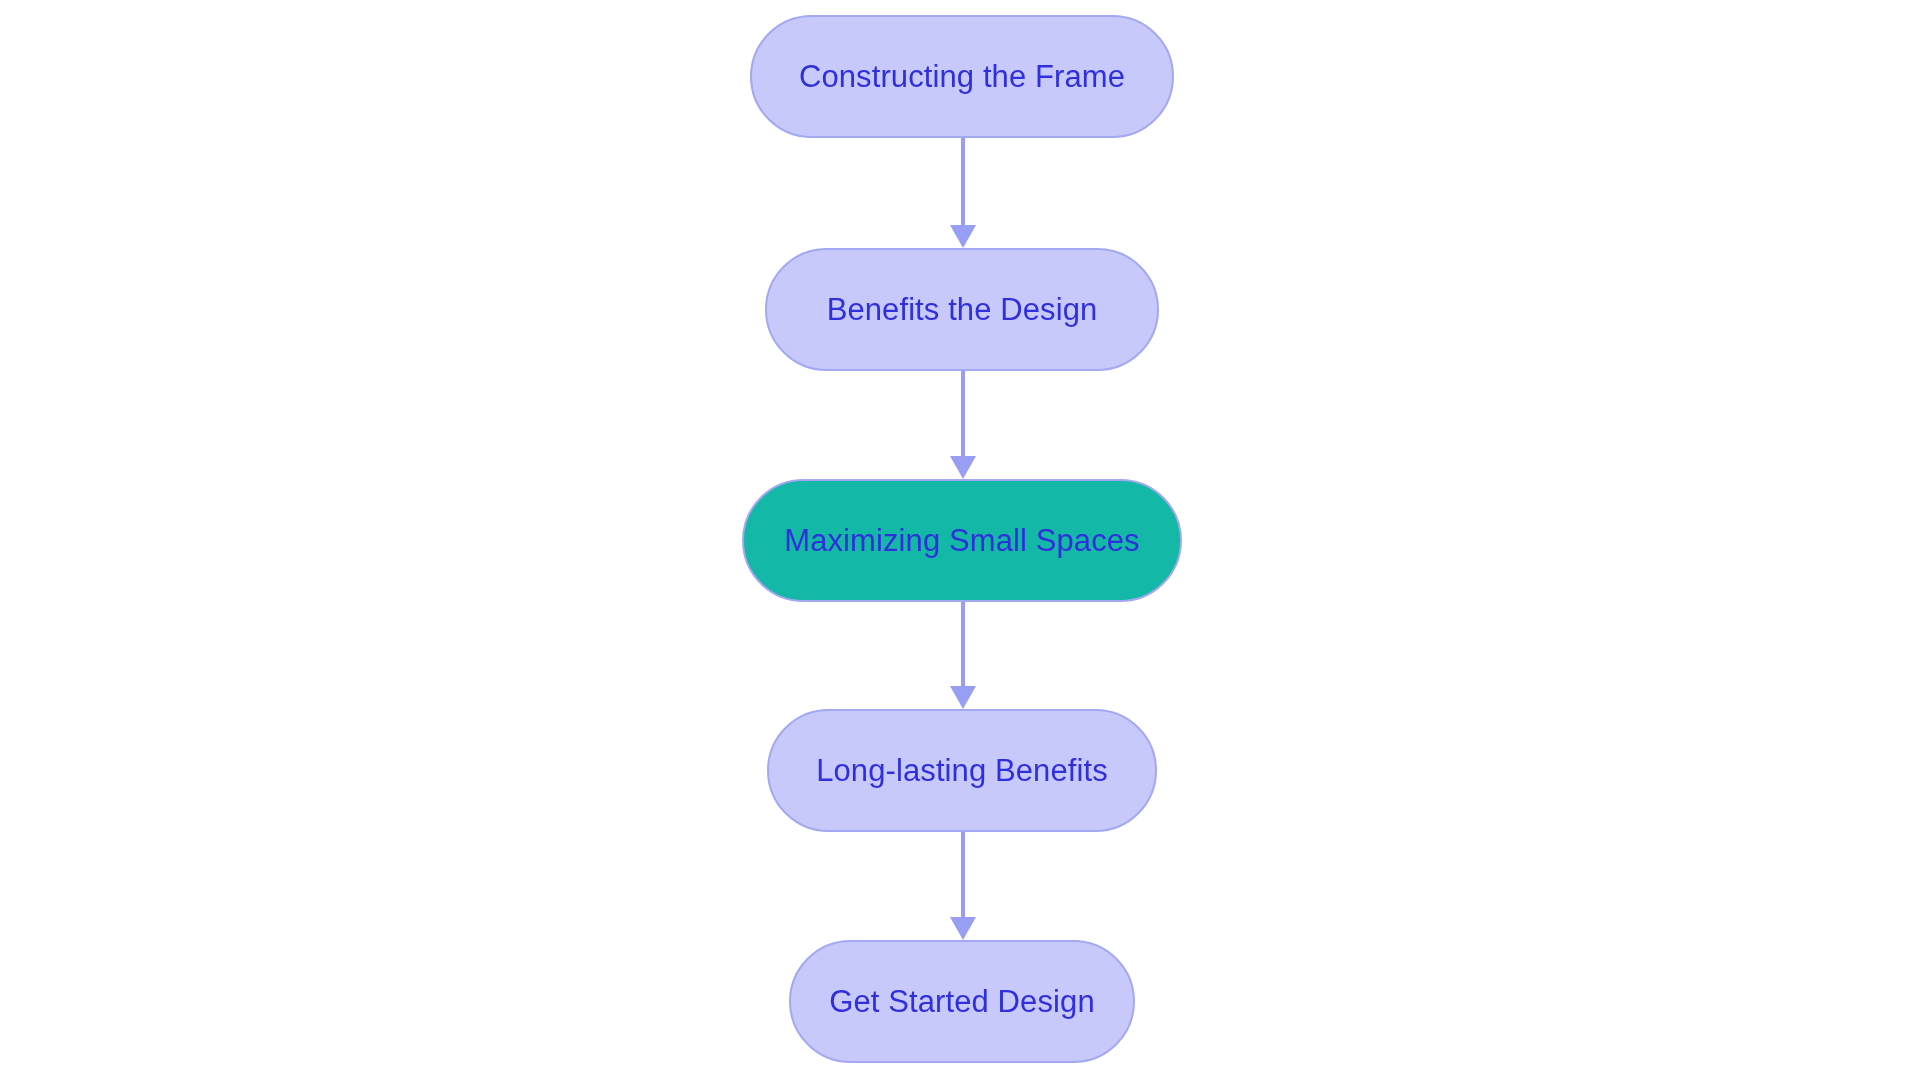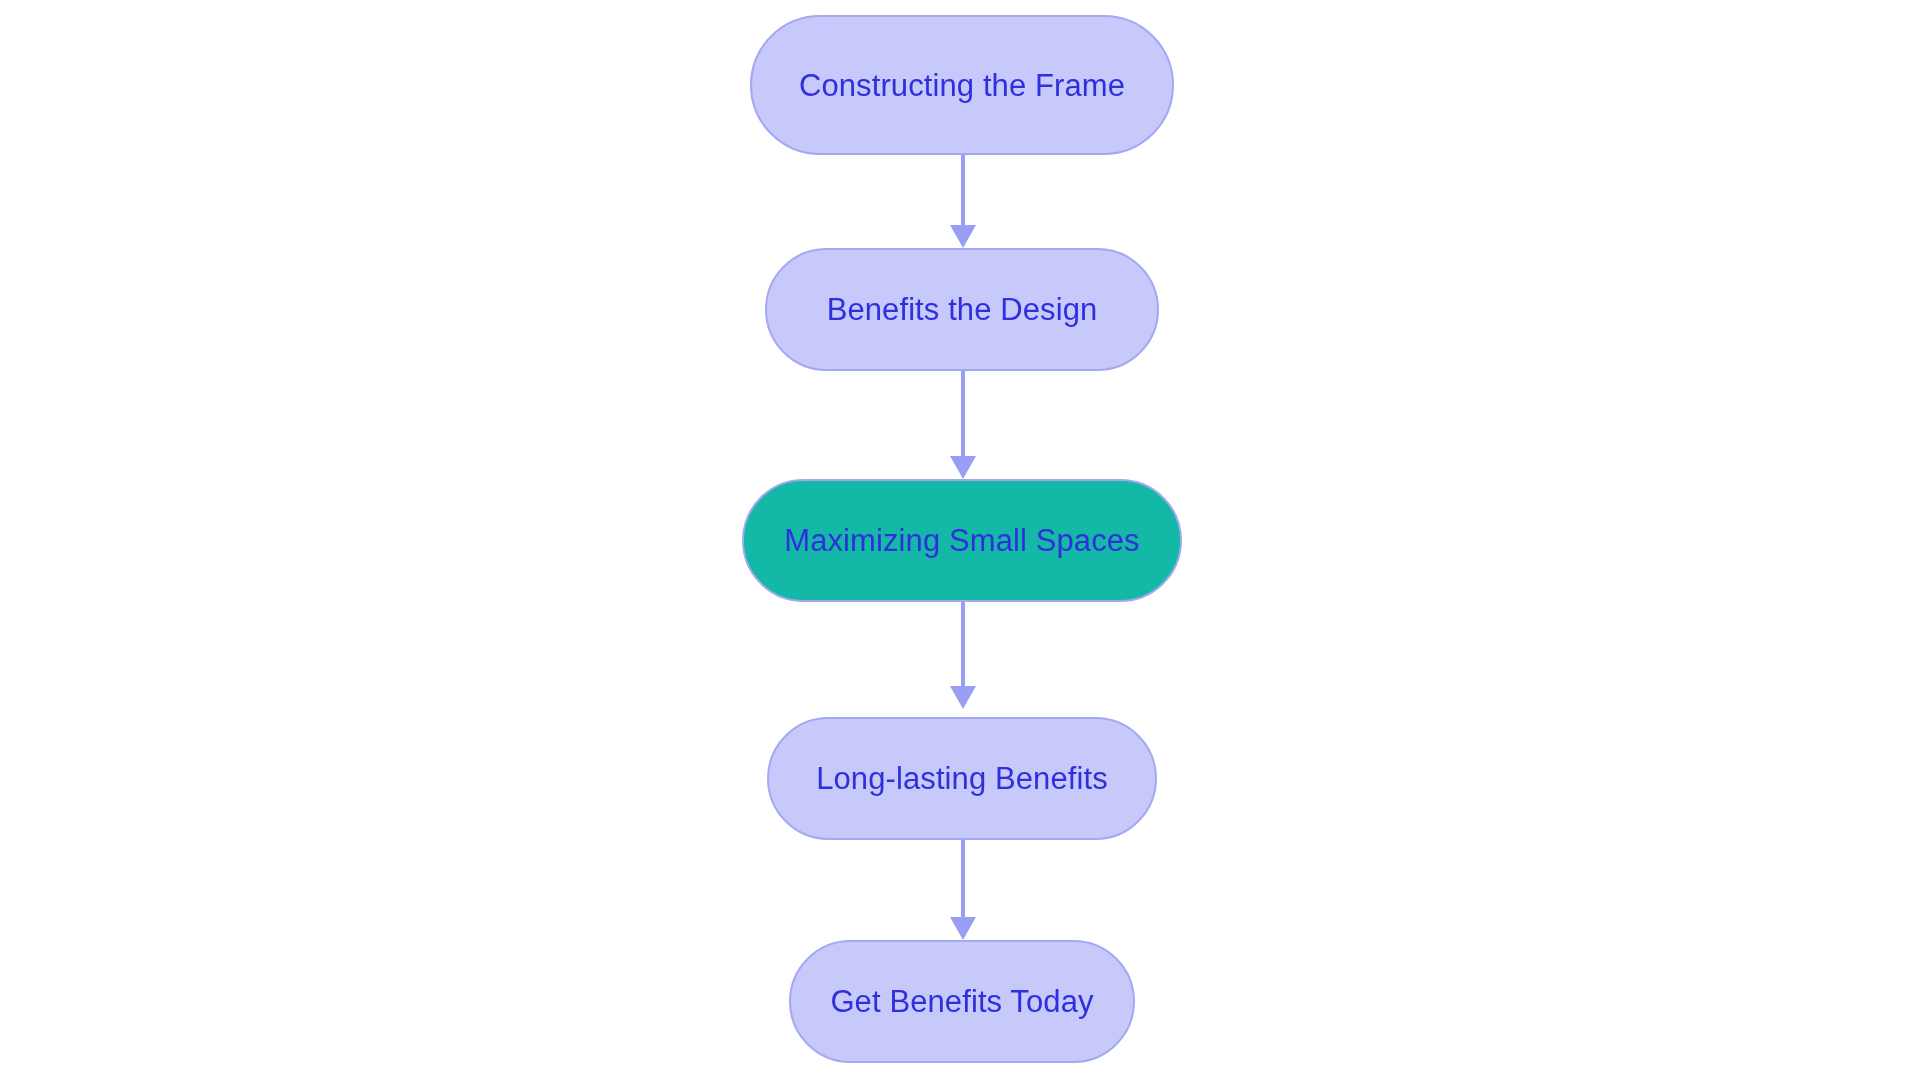--- a/index.html
+++ b/index.html
@@ -64,30 +64,30 @@
           <polygon points="950,686 976,686 963,709" fill="#979ef4"></polygon>
         </g>
         <g>
           <line x1="963" y1="832" x2="963" y2="919" stroke="#979ef4" stroke-width="4"></line>
           <polygon points="950,917 976,917 963,940" fill="#979ef4"></polygon>
         </g>
       </g>
   </svg>
 
   <div id="nodes-layer">
-      <div class="flow-node" style="left: 750px; top: 15px; width: 424px; height: 140px; background: rgb(199, 201, 251); border-color: rgb(163, 168, 242); border-width: 2px;">
+      <div class="flow-node" style="left: 750px; top: 15px; width: 424px; height: 123px; background: rgb(199, 201, 251); border-color: rgb(163, 168, 242); border-width: 2px;">
         <span class="node-label" style="color: rgb(47, 47, 221);">Constructing the Frame</span>
       </div>
       <div class="flow-node" style="left: 765px; top: 248px; width: 394px; height: 123px; background: rgb(199, 201, 251); border-color: rgb(163, 168, 242); border-width: 2px;">
         <span class="node-label" style="color: rgb(47, 47, 221);">Benefits the Design</span>
       </div>
       <div class="flow-node" style="left: 742px; top: 479px; width: 440px; height: 123px; background: #14b8a6; border-color: rgb(163, 168, 242); border-width: 2px;">
         <span class="node-label" style="color: rgb(47, 47, 221);">Maximizing Small Spaces</span>
       </div>
-      <div class="flow-node" style="left: 767px; top: 709px; width: 390px; height: 123px; background: rgb(199, 201, 251); border-color: rgb(163, 168, 242); border-width: 2px; margin-top: 8px;">
+      <div class="flow-node" style="left: 767px; top: 709px; width: 390px; height: 123px; background: rgb(199, 201, 251); border-color: rgb(163, 168, 242); border-width: 2px;">
         <span class="node-label" style="color: rgb(47, 47, 221);">Long-lasting Benefits</span>
       </div>
       <div class="flow-node" style="left: 789px; top: 940px; width: 346px; height: 123px; background: rgb(199, 201, 251); border-color: rgb(163, 168, 242); border-width: 2px;">
-        <span class="node-label" style="color: rgb(47, 47, 221);">Get Benefits Today</span>
+        <span class="node-label" style="color: rgb(47, 47, 221);">Get Started Design</span>
       </div>
     </div>
 
 </div>
 
 </body></html>

